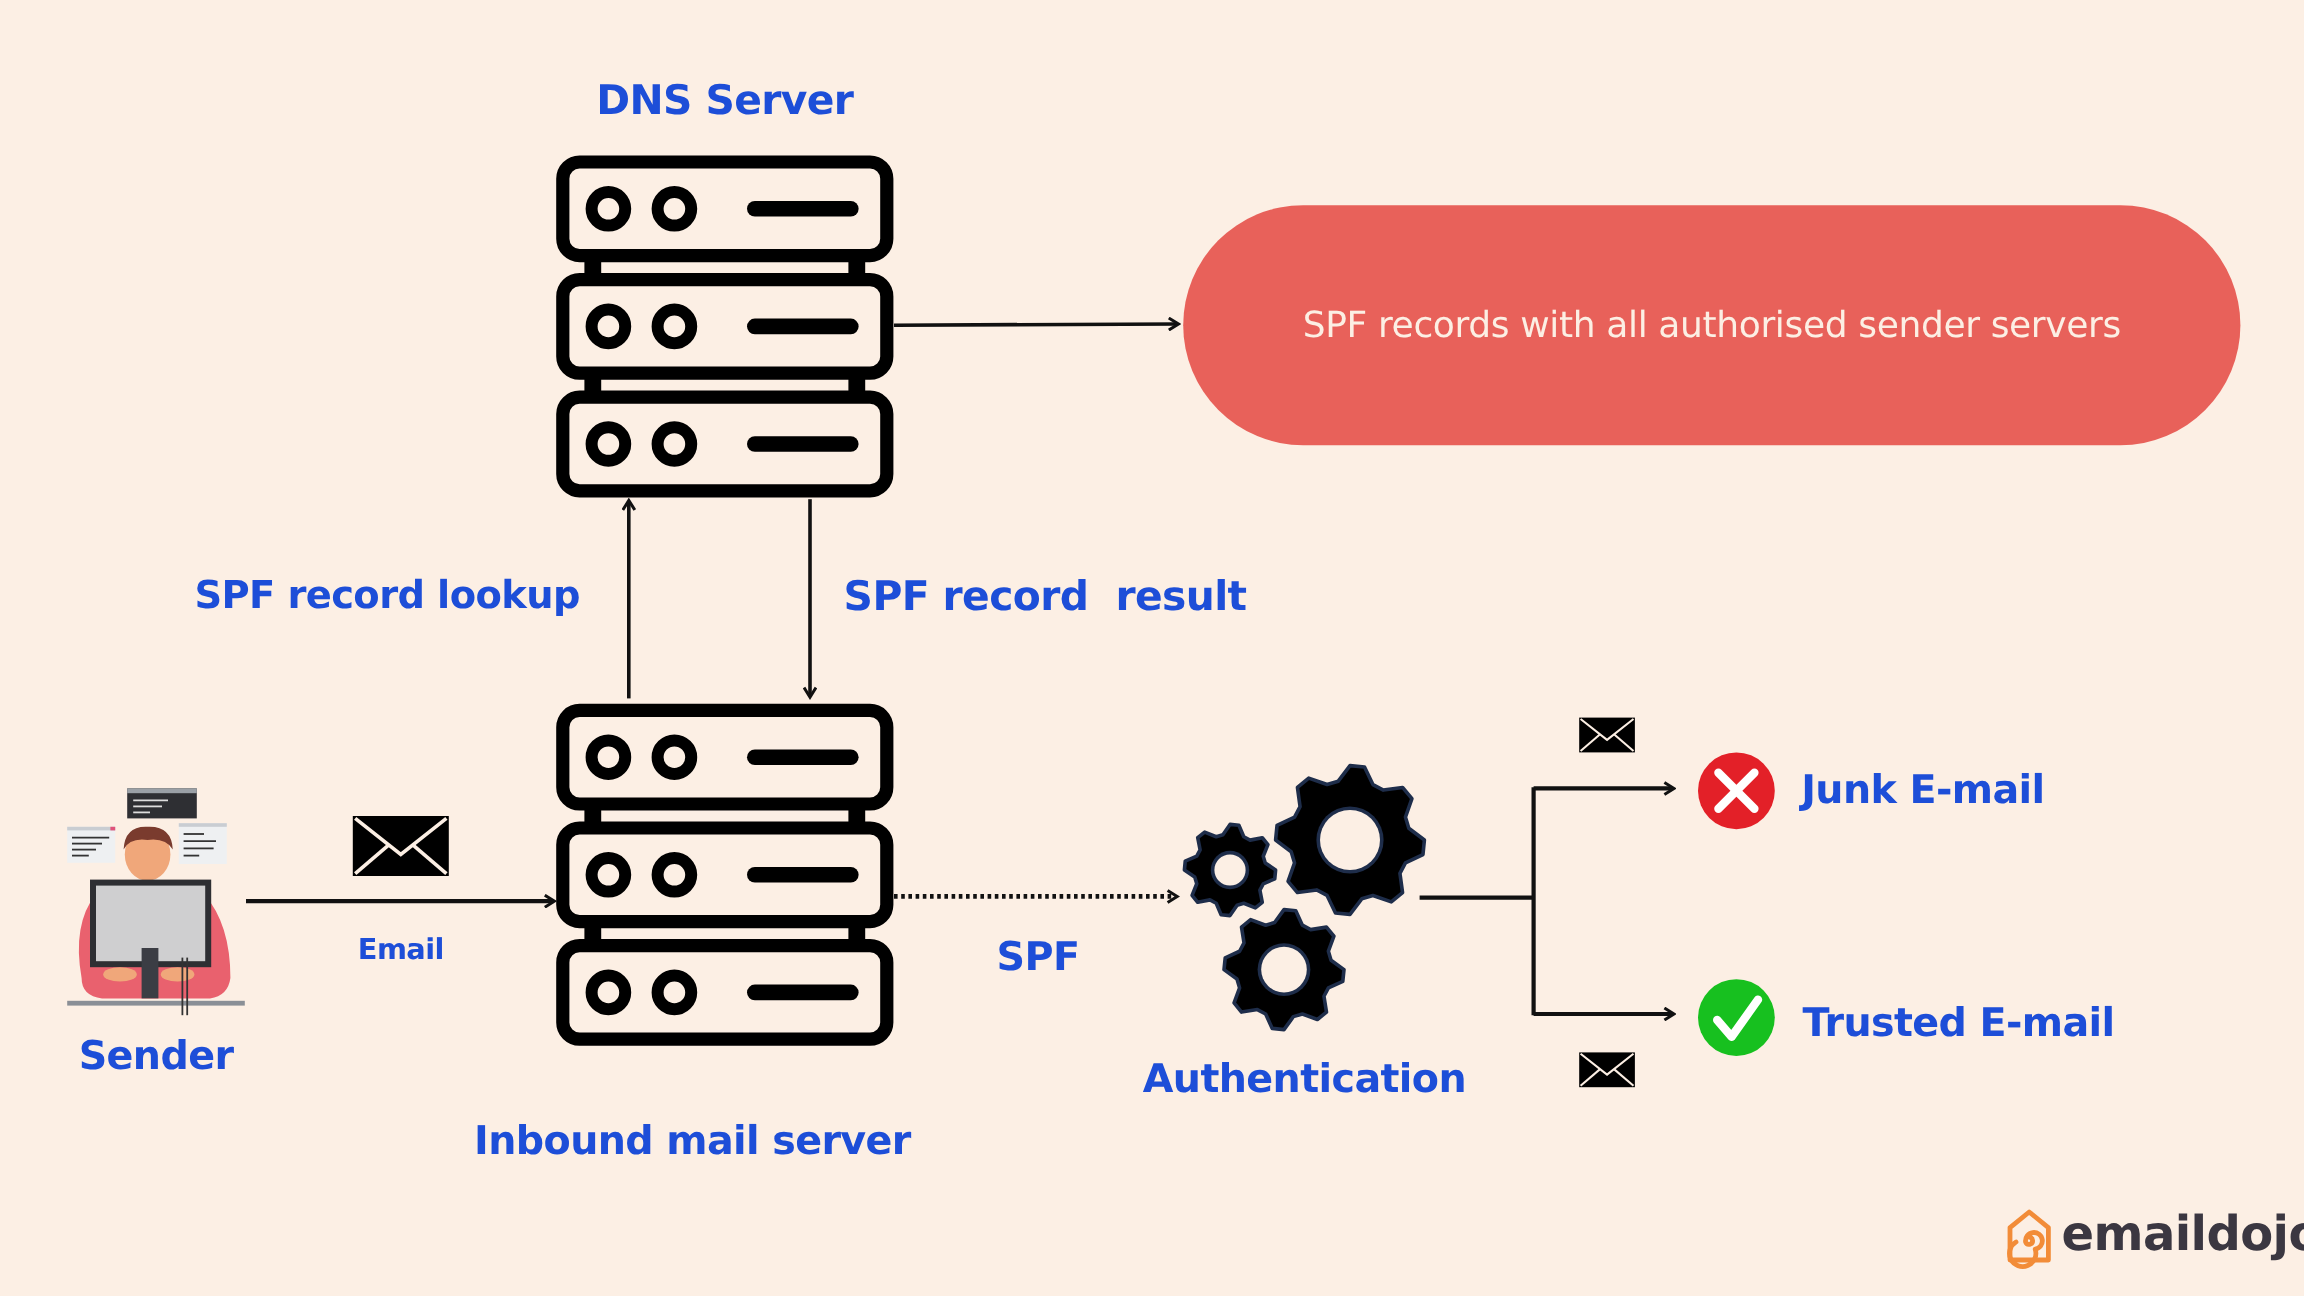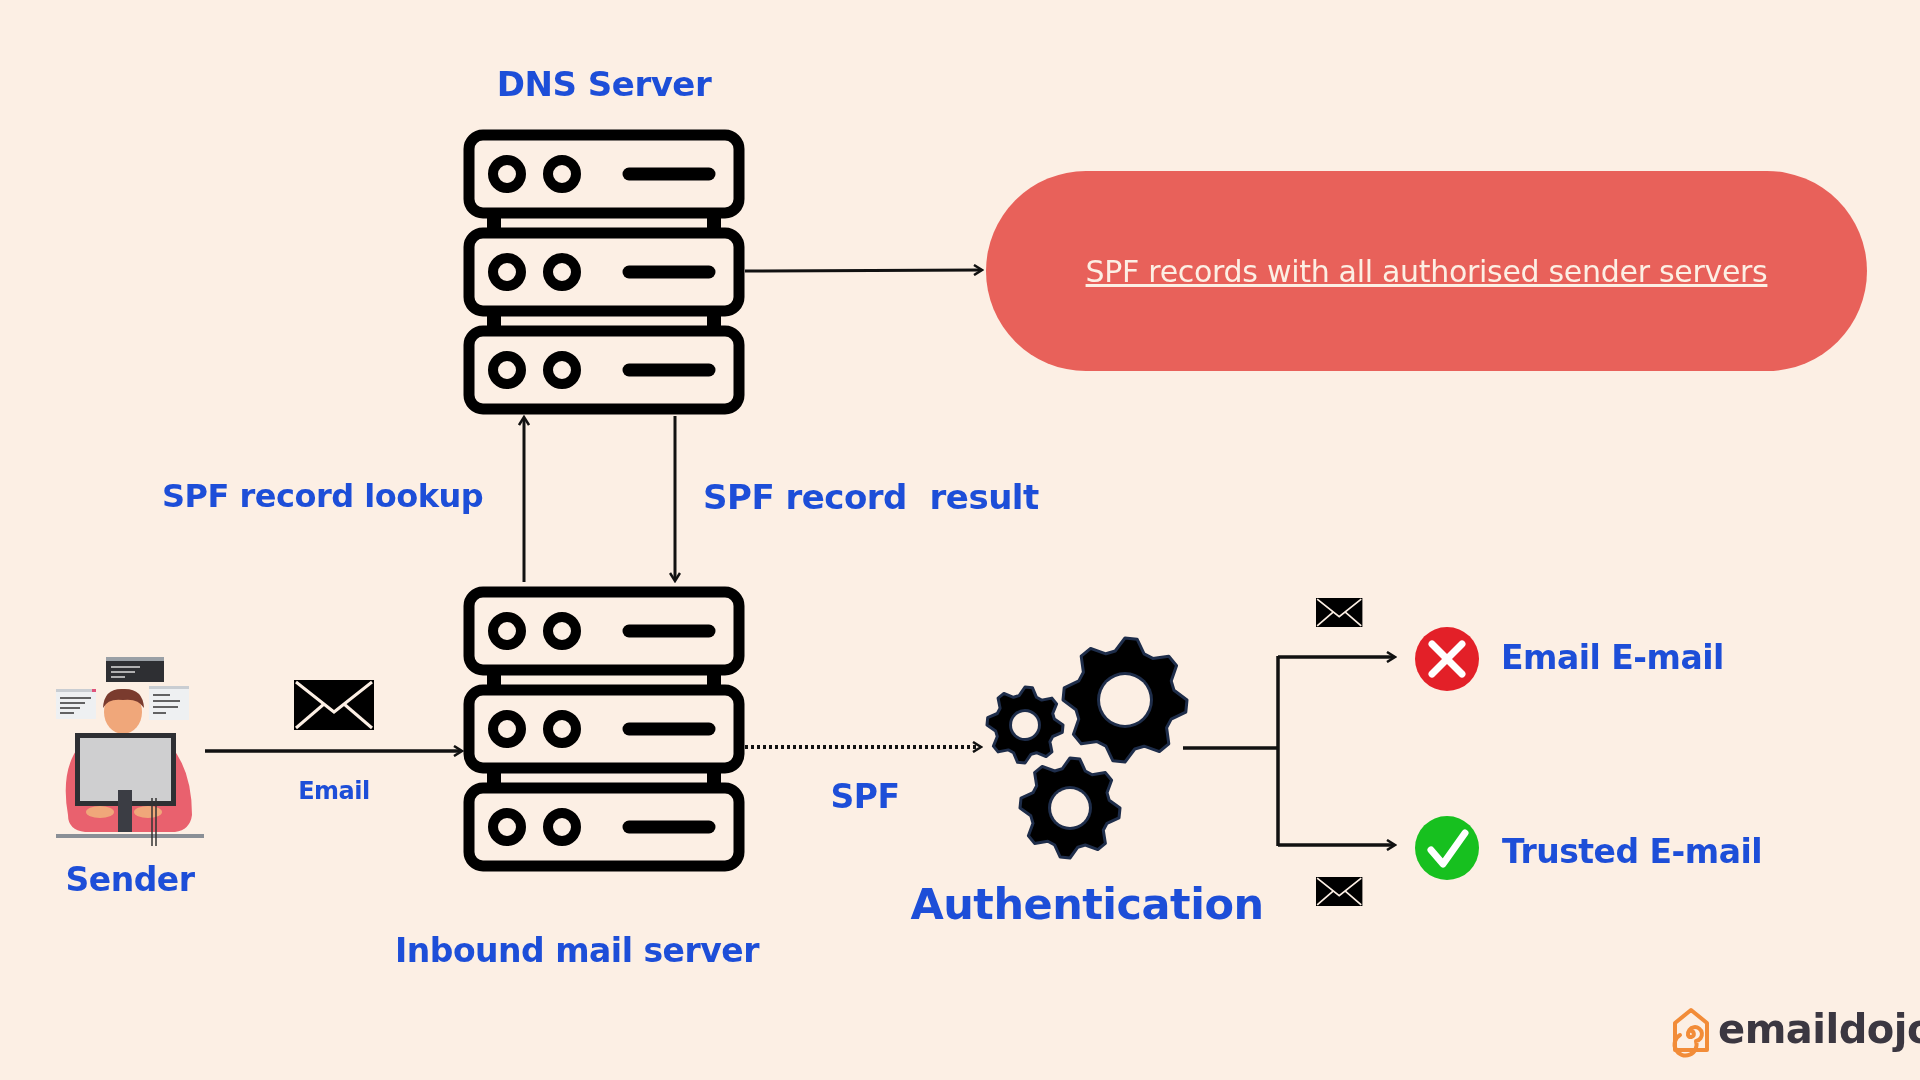--- a/index.html
+++ b/index.html
@@ -1,20 +1,20 @@
 <!DOCTYPE html>
 <html><head>
 <meta charset="utf-8">
 <style>
   html, body { margin:0; padding:0; }
   body { width:1920px; height:1080px; background:#FCEFE4; position:relative; overflow:hidden; font-family:"Liberation Sans", sans-serif; }
   .lbl { position:absolute; font-family:"DejaVu Sans", sans-serif; font-weight:bold; color:#1d4ed8; white-space:nowrap; letter-spacing:-0.5px; }
   .center { transform:translateX(-50%); }
   .pill { position:absolute; left:986px; top:171px; width:881px; height:200px; border-radius:100px; display:flex; align-items:center; justify-content:center; }
-  .pill span { color:#FCEFE4; font-family:"DejaVu Sans", sans-serif; font-size:30px; letter-spacing:-0.3px;text-decoration:underline; }
+  .pill span { color:#FCEFE4; font-family:"DejaVu Sans", sans-serif; font-size:30px; letter-spacing:-0.3px; }
   svg.diagram { position:absolute; left:0; top:0; }
   .logo-text { position:absolute; left:1718px; top:1006px; font-family:"DejaVu Sans", sans-serif; font-weight:bold; font-size:40px; color:#3B3741; letter-spacing:-0.5px; }
 </style>
 </head>
 <body>
 
 <svg class="diagram" width="1920" height="1080" viewBox="0 0 1920 1080">
   <defs>
     <marker id="arrowhead" markerWidth="12" markerHeight="12" refX="9" refY="6" orient="auto" markerUnits="userSpaceOnUse">
       <path d="M2,1 L10,6 L2,11" fill="none" stroke="#111" stroke-width="2.5"></path>
@@ -151,18 +151,18 @@
   <span>SPF records with all authorised sender servers</span>
 </div>
 
 <div class="lbl" style="left:162px; top:477px; font-size:32px;">SPF record lookup</div>
 <div class="lbl" style="left:703px; top:477px; font-size:34px; white-space:pre;">SPF record  result</div>
 
 <div class="lbl center" style="left:130px; top:860px; font-size:33px;">Sender</div>
 <div class="lbl center" style="left:334px; top:777px; font-size:24px;">Email</div>
 <div class="lbl center" style="left:865px; top:777px; font-size:33px;">SPF</div>
 <div class="lbl center" style="left:577px; top:931px; font-size:33px;text-align:right;">Inbound mail server</div>
-<div class="lbl center" style="left:1087px; top:879px; font-size:43px;">Authentication</div>
+<div class="lbl center" style="left:1087px; top:879px; font-size:33px;">Authentication</div>
 
-<div class="lbl" style="left:1501px; top:638px; font-size:33px;">Email E-mail</div>
+<div class="lbl" style="left:1501px; top:638px; font-size:33px;">Junk E-mail</div>
 <div class="lbl" style="left:1502px; top:832px; font-size:33px;">Trusted E-mail</div>
 
 <div class="logo-text">emaildojo</div>
 
 </body></html>

